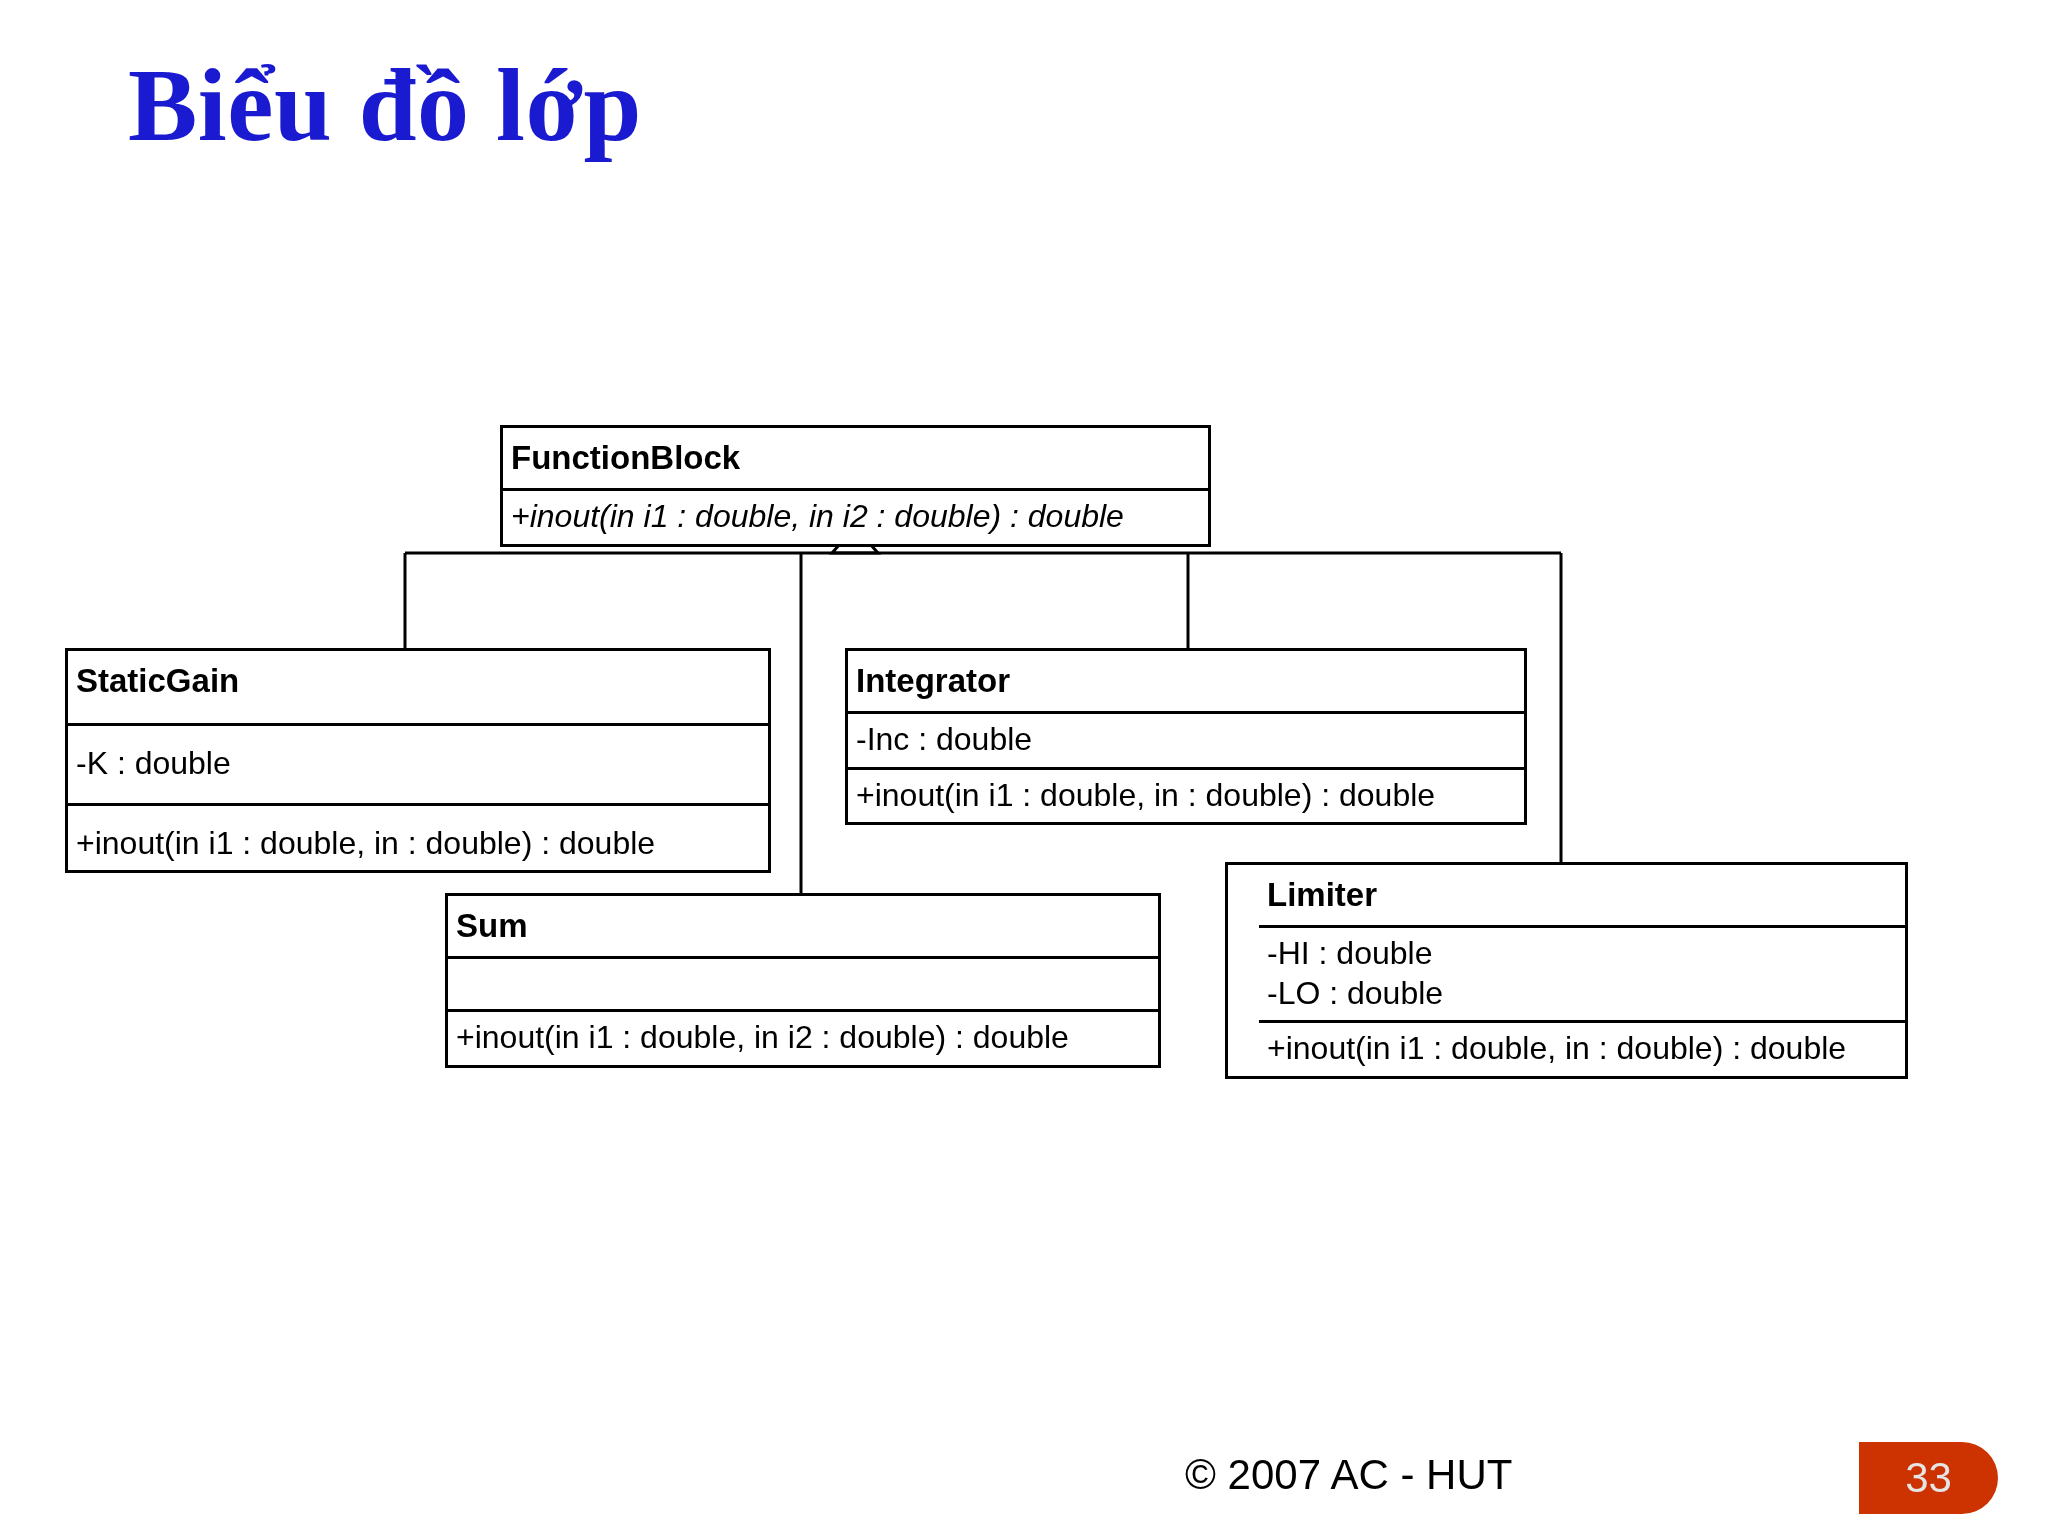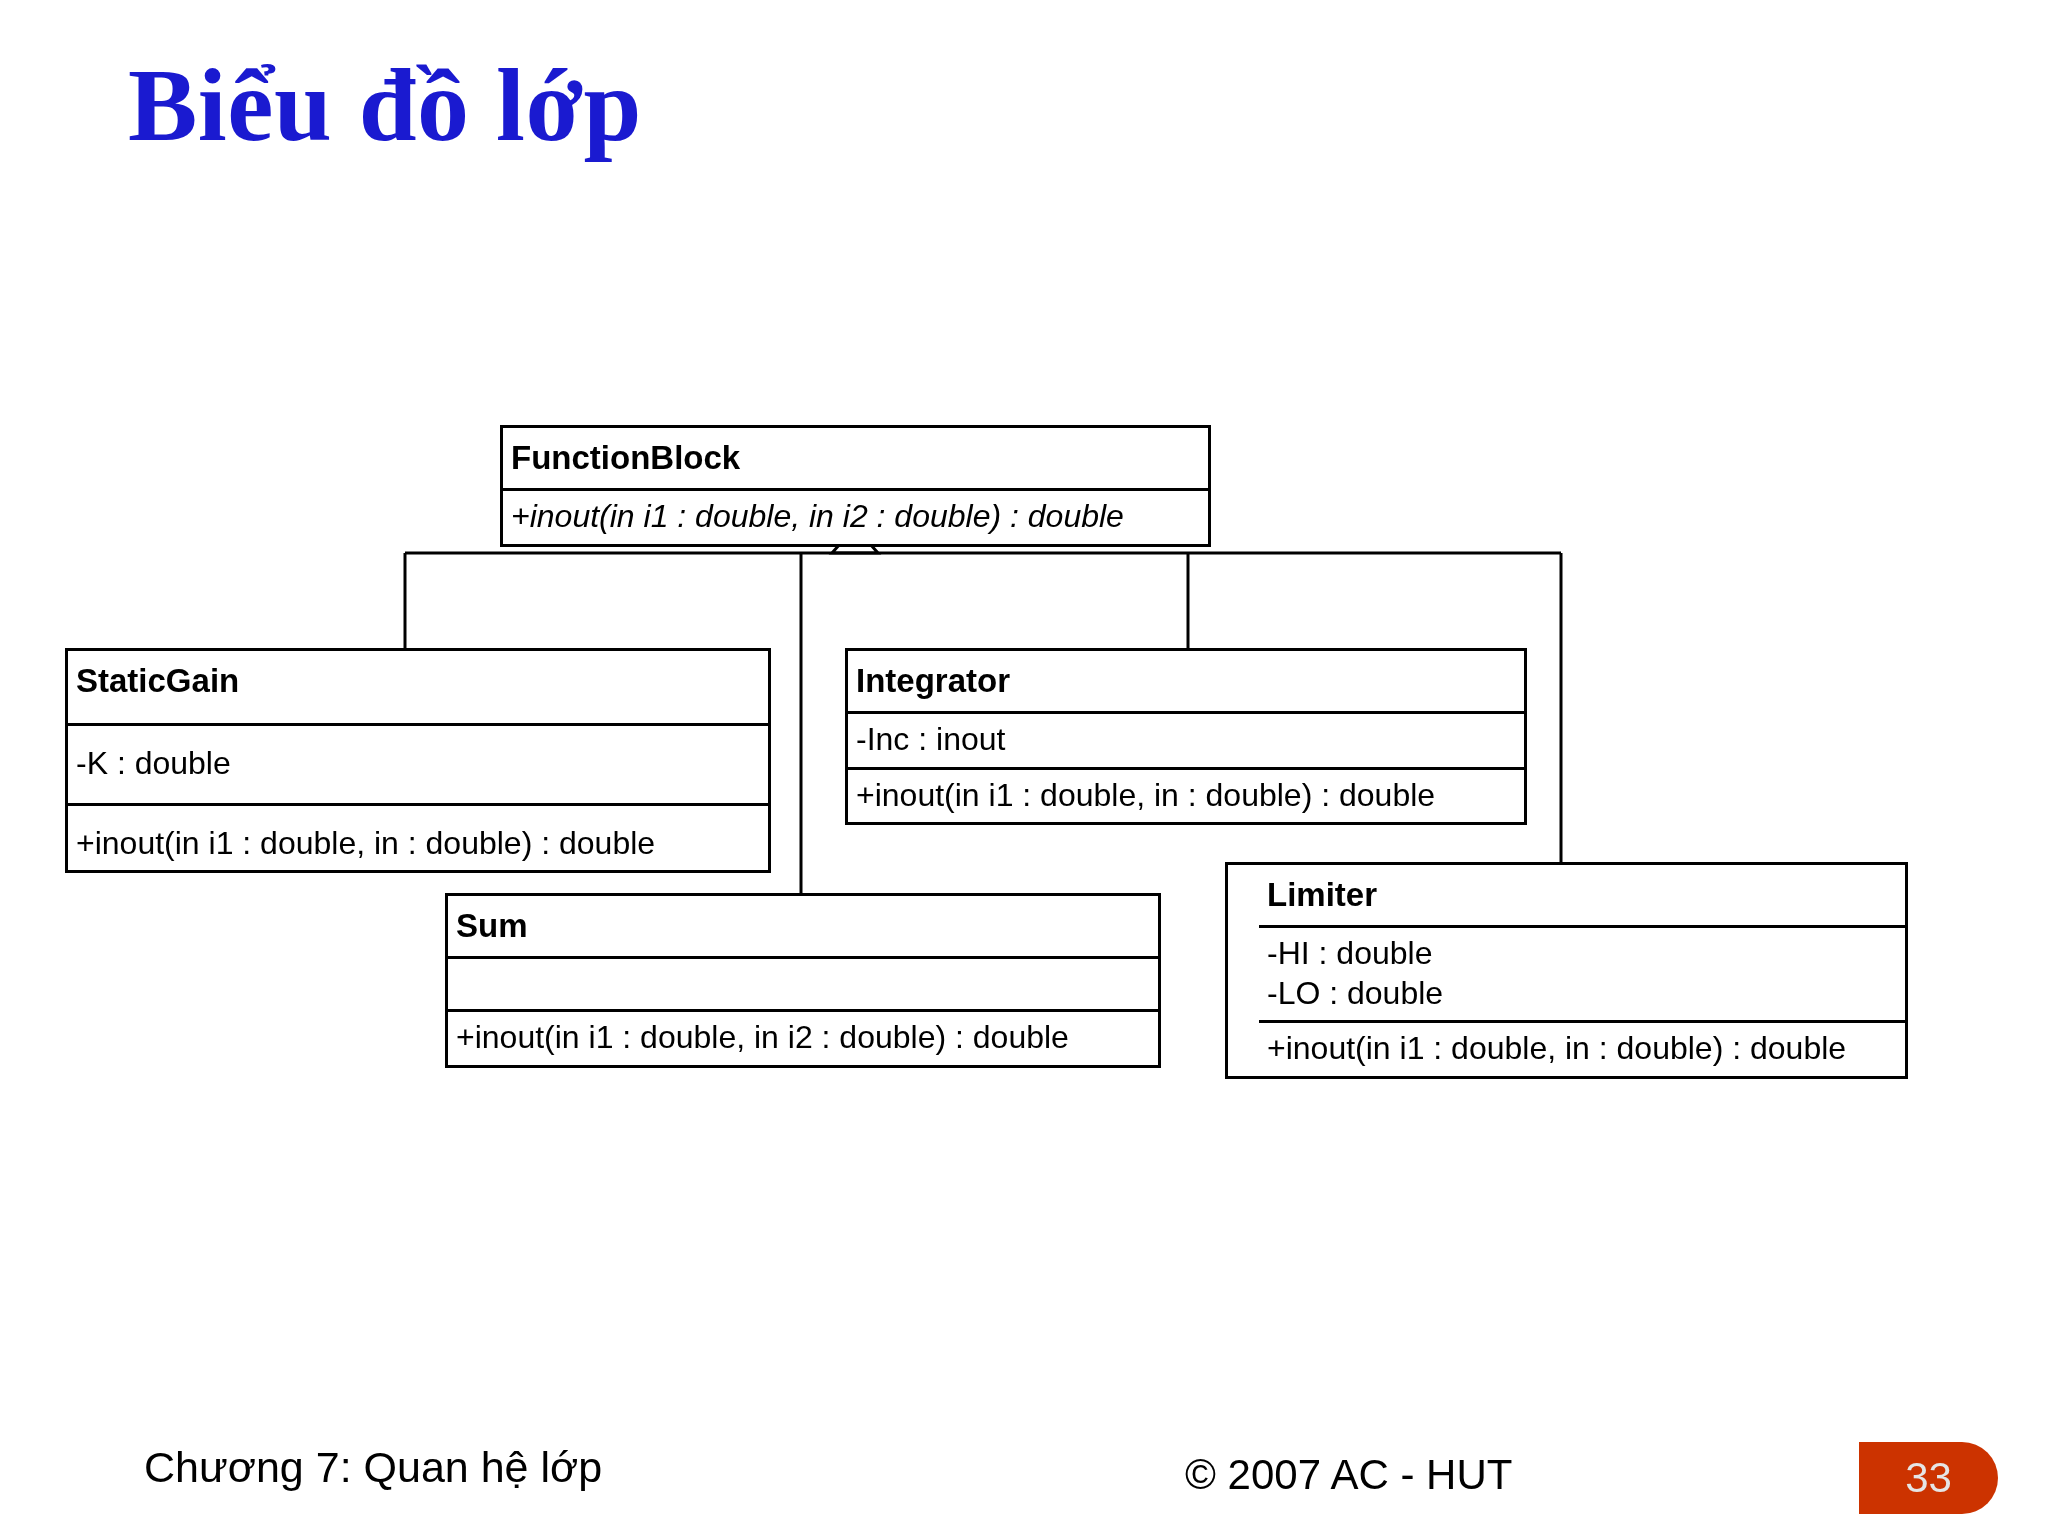--- a/index.html
+++ b/index.html
@@ -160,21 +160,21 @@
     <div class="uml-sep"></div>
     <div class="uml-compartment">
       <div class="uml-feature">+inout(in i1 : double, in  : double) : double</div>
     </div>
   </div>
 
   <div class="uml-class" id="class-integrator">
     <div class="uml-name">Integrator</div>
     <div class="uml-sep"></div>
     <div class="uml-compartment">
-      <div class="uml-feature">-Inc : inout</div>
+      <div class="uml-feature">-Inc : double</div>
     </div>
     <div class="uml-sep"></div>
     <div class="uml-compartment">
       <div class="uml-feature">+inout(in i1 : double, in  : double) : double</div>
     </div>
   </div>
 
   <div class="uml-class" id="class-sum">
     <div class="uml-name">Sum</div>
     <div class="uml-sep"></div>
@@ -194,16 +194,15 @@
     </div>
     <div class="uml-sep"></div>
     <div class="uml-compartment">
       <div class="uml-feature">+inout(in i1 : double, in  : double) : double</div>
     </div>
   </div>
 
 </div>
 
 <div id="footer">
-  <div id="footer-left">Chương 7: Quan hệ lớp</div>
   <div id="footer-center">© 2007 AC - HUT</div>
   <div id="page-badge">33</div>
 </div>
 
 </body></html>

